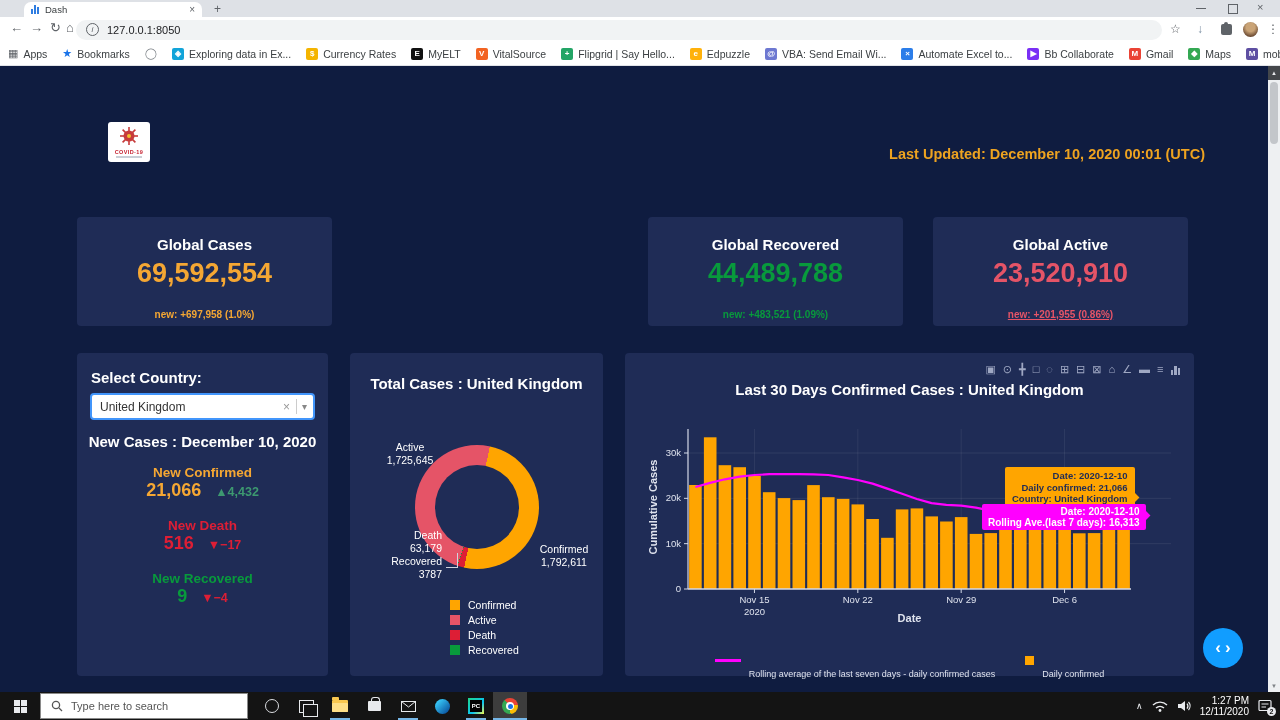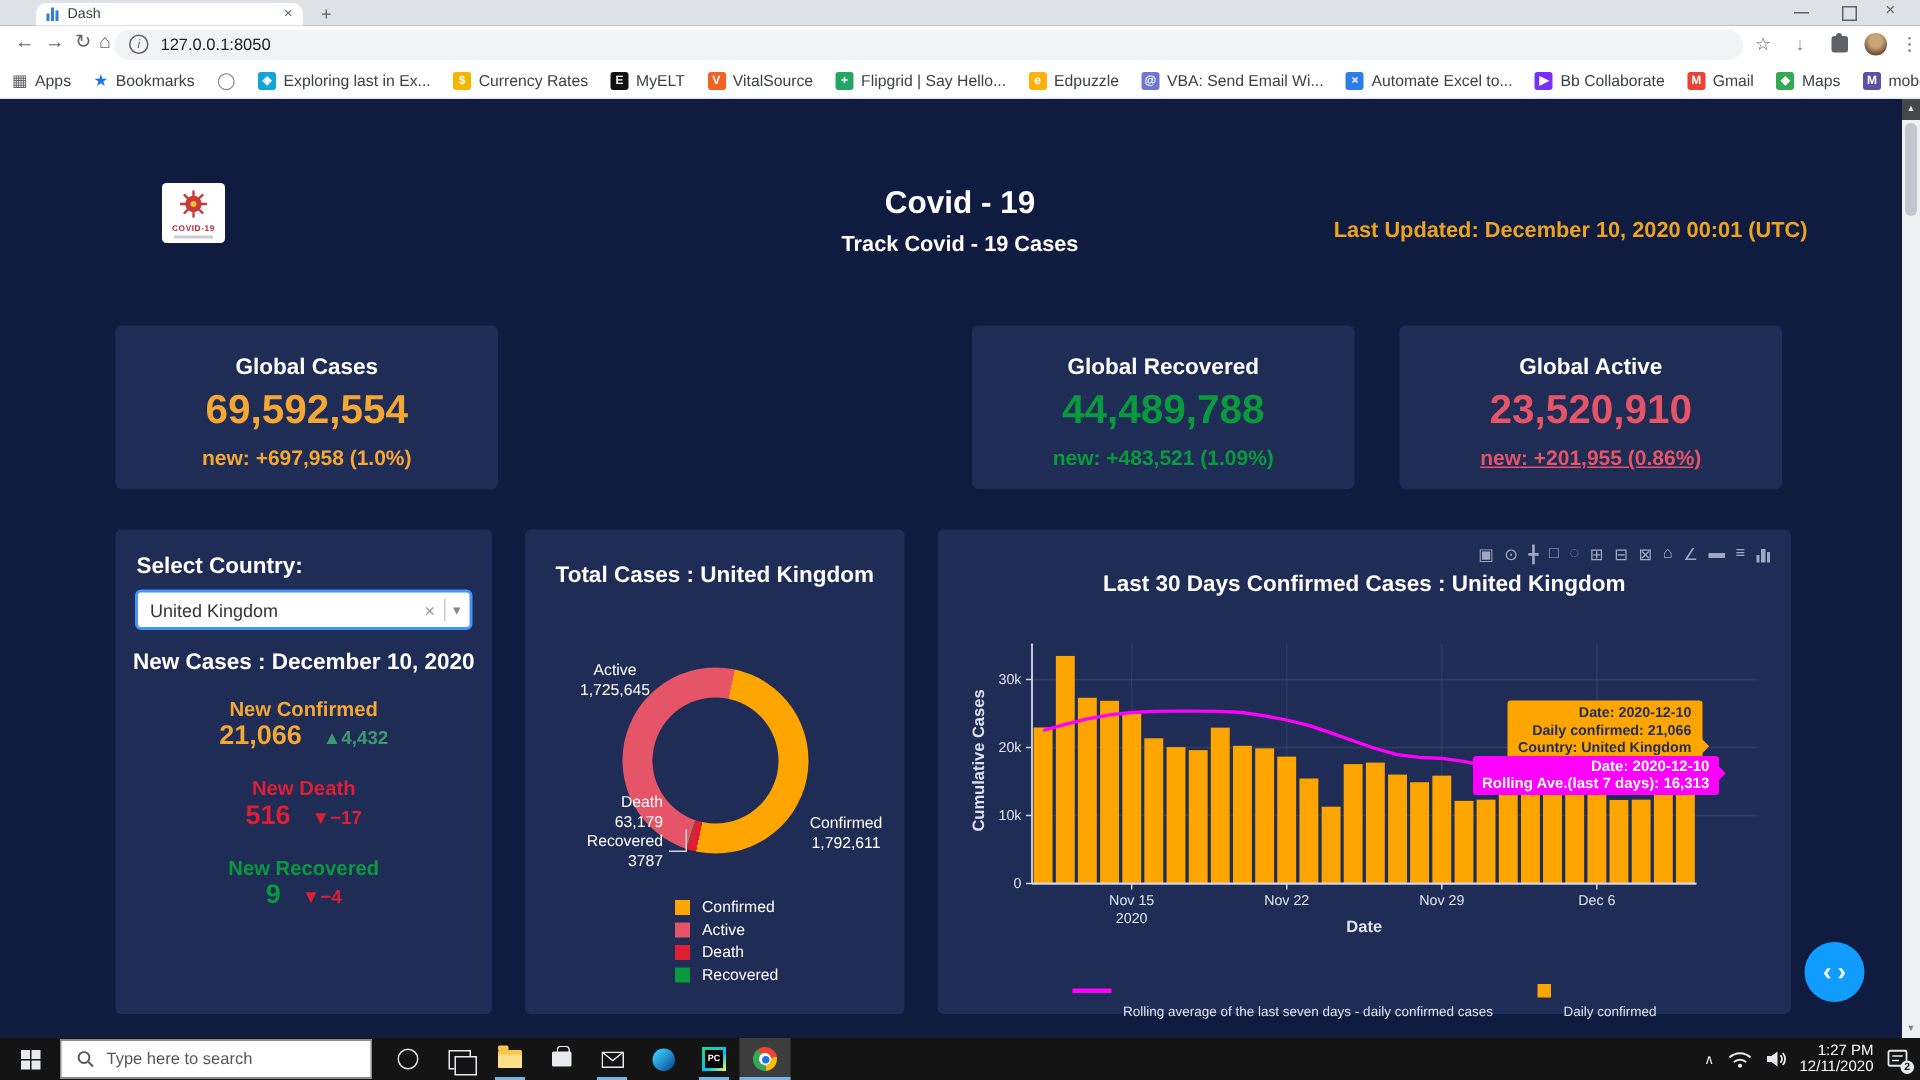--- a/index.html
+++ b/index.html
@@ -46,21 +46,21 @@
   #logo{left:108px;top:56px;width:42px;height:40px;background:#fff;border-radius:3px;text-align:center;}
   #logo .vt{font-size:5.5px;font-weight:bold;color:#c51f2e;letter-spacing:.4px;margin-top:-2px;}
   #logo .vsub{height:2px;width:26px;background:#c9ced6;margin:1px auto 0;}
   #hgroup{left:0;top:58px;width:1280px;text-align:center;color:#fff;}
   #htitle{font-size:21px;font-weight:bold;}
   #hsub{font-size:14.5px;font-weight:bold;margin-top:7px;}
   #lastupd{right:75px;top:80px;font-size:14.5px;font-weight:bold;}
   .card{top:151px;width:255px;height:109px;background:#1f2c56;border-radius:4px;text-align:center;}
   .card .ct{color:#fff;font-size:15px;font-weight:bold;margin-top:19px;}
   .card .cv{font-size:27px;font-weight:bold;margin-top:5px;}
-  .card .cs{font-size:14px;font-weight:bold;margin-top:8px;}
+  .card .cs{font-size:10px;font-weight:bold;margin-top:20px;}
   .panel{top:287px;height:323px;background:#1f2c56;border-radius:4px;}
   
   #sc-label{left:14px;top:16px;font-size:15px;font-weight:bold;color:#fff;}
   #dropdown{left:13px;top:40px;width:225px;height:27px;background:#fff;border:2px solid #4195fb;
     border-radius:4px;box-sizing:border-box;display:flex;align-items:center;}
   #dd-val{margin-left:8px;font-size:12px;color:#333;flex:1;}
   #dd-x{color:#999;font-size:12px;margin-right:6px;}
   #dd-sep{width:1px;height:15px;background:#ccc;margin-right:5px;}
   #dd-caret{color:#888;font-size:10px;margin-right:6px;}
   #nc-title{left:0;top:80px;width:100%;text-align:center;color:#fff;font-size:15px;font-weight:bold;}
@@ -181,21 +181,21 @@
     <span>Apps</span>
   </span>
   <span class="bm">
     <span id="bm-star">★</span>
     <span>Bookmarks</span>
   </span>
   <span id="bm-globe">◯</span>
   <span id="bm-items" style="display:flex;gap:15px">
       <span class="bm">
         <span class="chip" style="background: rgb(18, 164, 217);">◈</span>
-        <span>Exploring last in Ex...</span>
+        <span>Exploring data in Ex...</span>
       </span>
       <span class="bm">
         <span class="chip" style="background: rgb(244, 180, 0);">$</span>
         <span>Currency Rates</span>
       </span>
       <span class="bm">
         <span class="chip" style="background: rgb(17, 17, 17);">E</span>
         <span>MyELT</span>
       </span>
       <span class="bm">
@@ -248,24 +248,20 @@
         <line x1="4.6" y1="4.6" x2="17.4" y2="17.4"></line>
           <line x1="17.4" y1="4.6" x2="4.6" y2="17.4"></line>
       </g>
       <circle cx="11" cy="11" r="5.5" fill="#c73b3b"></circle>
       <circle cx="11" cy="11" r="2" fill="#f2c12e"></circle>
     </svg>
     <div class="vt">COVID-19</div>
     <div class="vsub"></div>
   </div>
 
-  <div id="hgroup" class="abs">
-    <div id="htitle">Covid - 19</div>
-    <div id="hsub">Track Covid - 19 Cases</div>
-  </div>
   <div id="lastupd" class="abs" style="color: rgb(238, 163, 32);">Last Updated: December 10, 2020 00:01 (UTC)</div>
 
   <div class="card abs" style="left:77px">
     <div class="ct">Global Cases</div>
     <div class="cv" style="color: rgb(245, 167, 51);">69,592,554</div>
     <div class="cs" style="color: rgb(245, 167, 51);">new: +697,958 (1.0%)</div>
   </div>
   <div class="card abs" style="left:648px">
     <div class="ct">Global Recovered</div>
     <div class="cv" style="color: rgb(8, 154, 60);">44,489,788</div>

